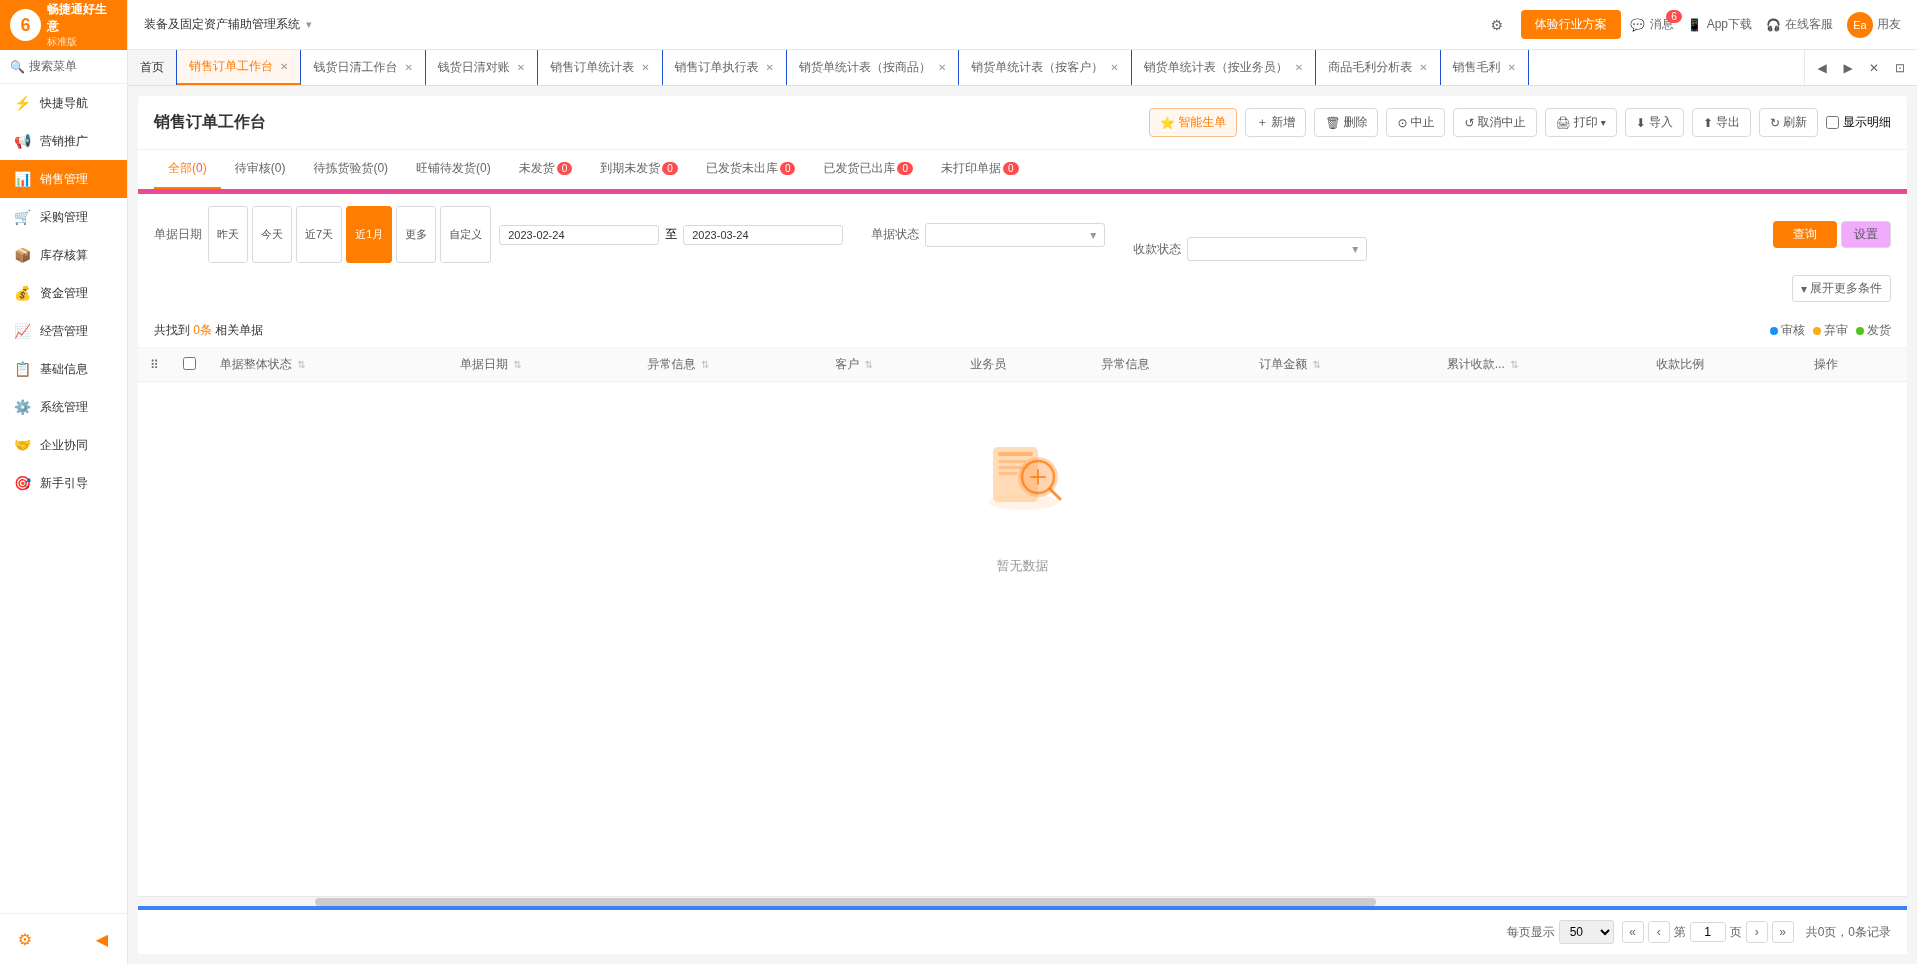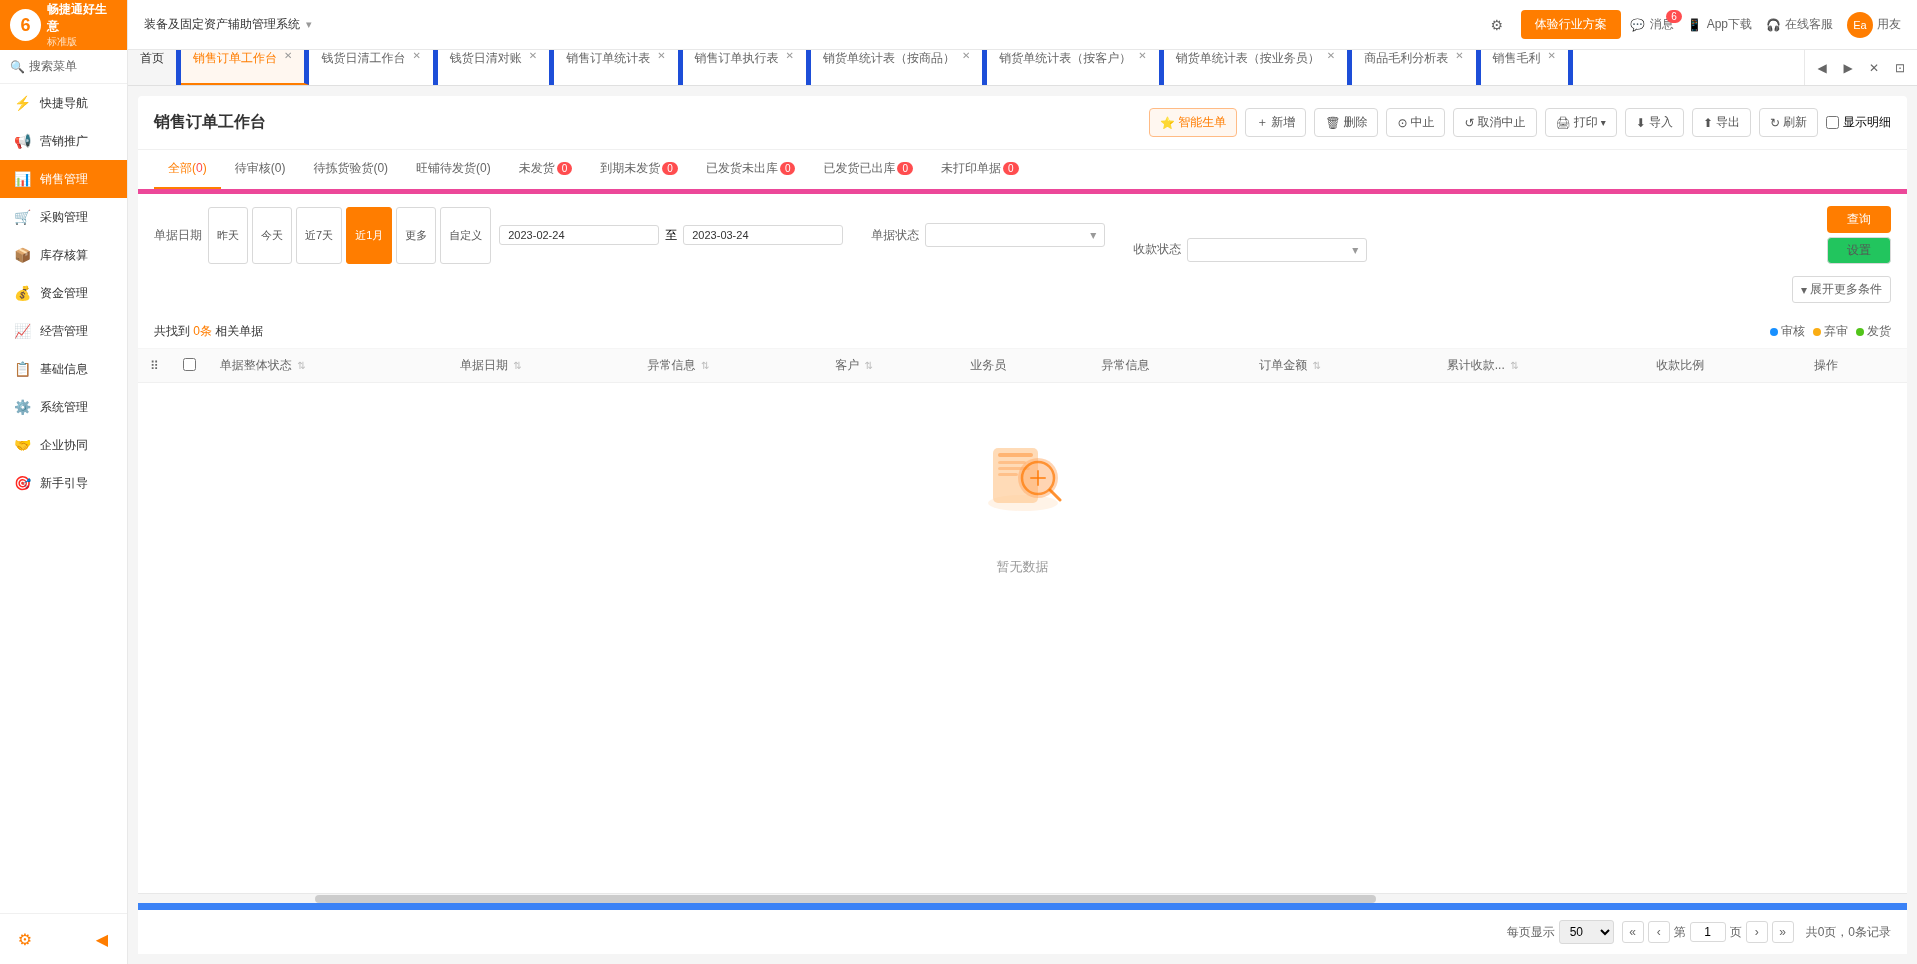--- a/index.html
+++ b/index.html
@@ -27,21 +27,21 @@
     .topbar-title .chevron { color: #999; font-size: 11px; }
     .topbar-btn { background: #ff7d00; color: #fff; border: none; border-radius: 4px; padding: 6px 14px; cursor: pointer; font-size: 12px; }
     .topbar-setting { width: 28px; height: 28px; display: flex; align-items: center; justify-content: center; color: #666; cursor: pointer; font-size: 14px; }
     .topbar-actions { display: flex; align-items: center; gap: 14px; margin-left: auto; }
     .topbar-action { display: flex; align-items: center; gap: 4px; color: #666; cursor: pointer; font-size: 12px; position: relative; }
     .badge { background: #ff4d4f; color: #fff; border-radius: 10px; padding: 1px 5px; font-size: 10px; position: absolute; top: -6px; right: -8px; }
     .user-avatar { width: 26px; height: 26px; border-radius: 50%; background: #ff7d00; display: flex; align-items: center; justify-content: center; color: #fff; font-size: 11px; }
 
     
     .tabbar { height: 36px; background: #fff; border-bottom: 1px solid #e0e0e0; display: flex; align-items: stretch; overflow: hidden; flex-shrink: 0; }
-    .tab { display: flex; padding: 0 12px; gap: 5px; cursor: pointer; border-right: 5px solid #1d4ed8; color: #666; font-size: 12px; white-space: nowrap; flex-shrink: 0; }
+    .tab { display: flex; align-items: center; padding: 0 12px; gap: 5px; cursor: pointer; border-right: 1px solid #1d4ed8; color: #666; font-size: 12px; white-space: nowrap; flex-shrink: 0; }
     .tab.active { background: #fff7f0; color: #ff7d00; border-bottom: 2px solid #ff7d00; }
     .tab.home { background: #f5f5f5; color: #333; }
     .tab-close { color: #999; font-size: 10px; margin-left: 2px; }
     .tab-nav { display: flex; align-items: center; gap: 4px; margin-left: auto; padding: 0 6px; border-left: 1px solid #e8e8e8; }
     .tab-nav-btn { width: 22px; height: 22px; display: flex; align-items: center; justify-content: center; color: #666; cursor: pointer; font-size: 12px; }
 
     
     .content { flex: 1; overflow: hidden; display: flex; flex-direction: column; background: #f5f5f5; padding: 10px; }
 
     
@@ -62,22 +62,22 @@
     .search-row { display: flex; align-items: center; gap: 8px; flex-wrap: wrap; width: 100%; }
     .search-field { display: flex; align-items: center; gap: 6px; }
     .search-field label { color: #666; white-space: nowrap; font-size: 12px; }
     .date-range-btns { display: flex; gap: 4px; flex-wrap: wrap; align-items: center; }
     .date-btn { padding: 20px 8px; border: 1px solid #d9d9d9; border-radius: 3px; background: #fff; cursor: pointer; color: #555; font-size: 11px; }
     .date-btn.active { background: #ff7d00; color: #fff; border-color: #ff7d00; }
     .date-input { padding: 3px 8px; border: 1px solid #d9d9d9; border-radius: 3px; color: #333; font-size: 11px; min-width: 90px; }
     .select-field { padding: 4px 8px; border: 1px solid #d9d9d9; border-radius: 3px; min-width: 160px; color: #999; font-size: 12px; display: flex; align-items: center; justify-content: space-between; cursor: pointer; background: #fff; }
     .expand-btn { display: flex; align-items: center; gap: 3px; color: #666; cursor: pointer; font-size: 12px; padding: 4px 8px; border: 1px solid #d9d9d9; border-radius: 3px; background: #fff; margin-left: auto; }
     .query-btn { background: #ff7d00; color: #fff; border: none; padding: 5px 20px; border-radius: 4px; cursor: pointer; font-size: 12px; }
-    .set-btn { background: #22c55e; color: #555; border: 1px solid #d9d9d9; padding: 4px 12px; border-radius: 4px; cursor: pointer; font-size: 12px; }
-    .search-actions { display: flex; flex-direction: column; gap: 4px; margin-left: auto; justify-content: flex-end; }
+    .set-btn { background: #f0abfc; color: #555; border: 1px solid #d9d9d9; padding: 4px 12px; border-radius: 4px; cursor: pointer; font-size: 12px; }
+    .search-actions { display: flex; flex-direction: row; gap: 4px; margin-left: auto; justify-content: flex-end; }
 
     
     .table-section { background: #fff; flex: 1; overflow: hidden; display: flex; flex-direction: column; }
     .table-toolbar { padding: 8px 16px; display: flex; align-items: center; justify-content: space-between; border-bottom: 1px solid #f5f5f5; text-align: right; }
     .table-count { color: #333; font-size: 12px; }
     .table-btns { display: flex; gap: 8px; }
     .table-action-btn { display: flex; align-items: center; gap: 3px; color: #666; cursor: pointer; font-size: 12px; }
     .table-action-btn .dot { width: 8px; height: 8px; border-radius: 50%; }
     .dot-review { background: #1890ff; }
     .dot-cancel { background: #faad14; }
@@ -88,21 +88,21 @@
     .sort-icon { color: #bbb; font-size: 10px; margin-left: 2px; }
     .th-checkbox { width: 30px; }
     .th-drag { width: 24px; }
 
     
     .empty-state { flex: 1; display: flex; flex-direction: column; align-items: center; justify-content: center; padding: 40px; text-align: right; }
     .empty-icon { font-size: 80px; color: #ffbb85; margin-bottom: 16px; }
     .empty-text { color: #999; font-size: 13px; }
 
     
-    .pagination { padding: 10px 16px; display: flex; align-items: center; justify-content: flex-end; gap: 8px; border-top: 7px solid #3b82f6; background: #fff; }
+    .pagination { padding: 10px 16px; display: flex; align-items: center; justify-content: flex-end; gap: 8px; border-top: 4px solid #3b82f6; background: #fff; }
     .page-size { display: flex; align-items: center; gap: 4px; color: #666; }
     .page-select { padding: 3px 6px; border: 1px solid #d9d9d9; border-radius: 3px; font-size: 12px; }
     .page-nav { display: flex; align-items: center; gap: 4px; color: #666; font-size: 12px; }
     .page-btn { width: 22px; height: 22px; display: flex; align-items: center; justify-content: center; border: 1px solid #d9d9d9; border-radius: 3px; cursor: pointer; color: #666; background: #fff; }
     .page-input { width: 36px; padding: 2px 4px; border: 1px solid #d9d9d9; border-radius: 3px; text-align: center; font-size: 12px; }
     .page-total { color: #666; margin-left: 8px; }
 
     
     .scrollbar-area { height: 10px; background: #f5f5f5; border-top: 1px solid #e8e8e8; }
 

